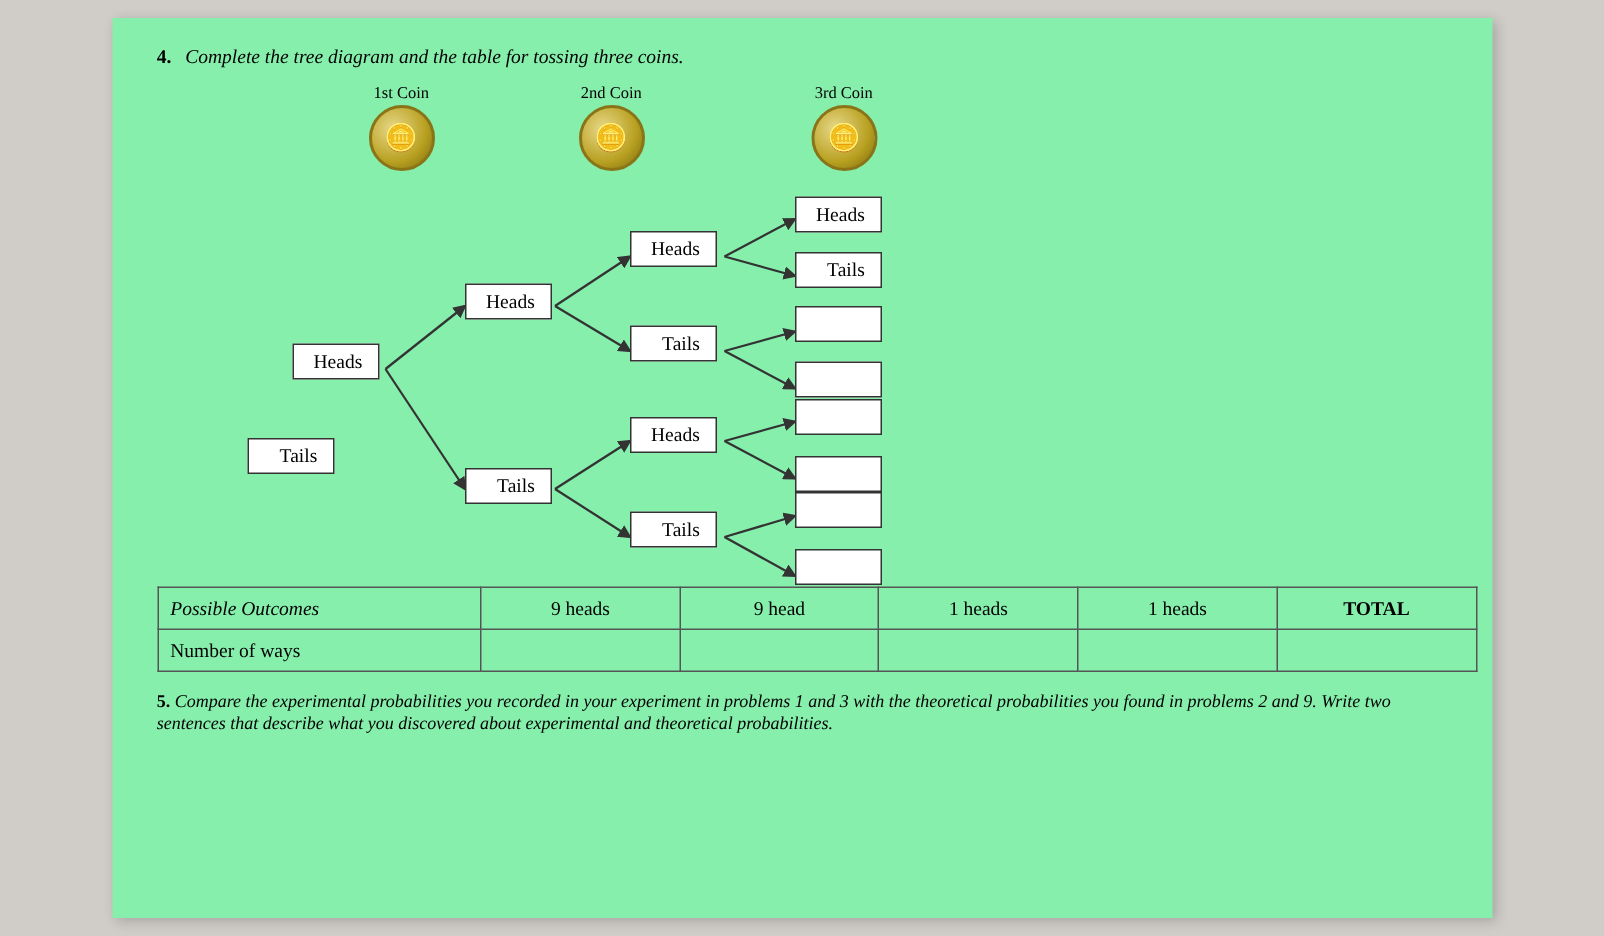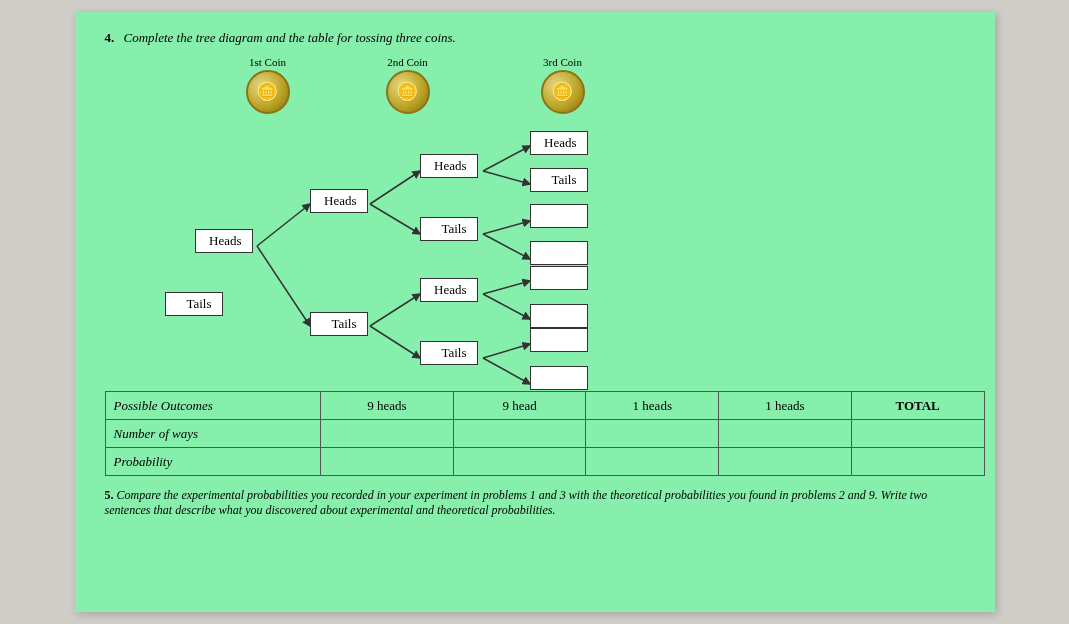--- a/index.html
+++ b/index.html
@@ -66,21 +66,20 @@
     }
     .outcomes-table td, .outcomes-table th {
       border: 1.5px solid #555;
       padding: 5px 8px;
       text-align: center;
       min-width: 80px;
       height: 28px;
     }
     .outcomes-table td:first-child {
       text-align: left;
-      font-style: italic;
       min-width: 130px;
     }
     .question5 {
       font-size: 12px;
       font-style: italic;
       margin-top: 6px;
     }
     .question5 .q5-num {
       font-style: normal;
       font-weight: bold;
@@ -186,28 +185,20 @@
       <td><strong>TOTAL</strong></td>
     </tr>
     <tr>
       <td>Number of ways</td>
       <td></td>
       <td></td>
       <td></td>
       <td></td>
       <td></td>
     </tr>
-    <tr>
-      <td>Probability</td>
-      <td></td>
-      <td></td>
-      <td></td>
-      <td></td>
-      <td></td>
-    </tr>
   </tbody>
     </table>
 
   <div class="question5">
     <span class="q5-num">5.</span>
     <span>Compare the experimental probabilities you recorded in your experiment in problems 1 and 3 with the theoretical probabilities you found in problems 2 and 9.  Write two sentences that describe what you discovered about experimental and theoretical probabilities.</span>
   </div>
 </div>
 
 </body></html>

